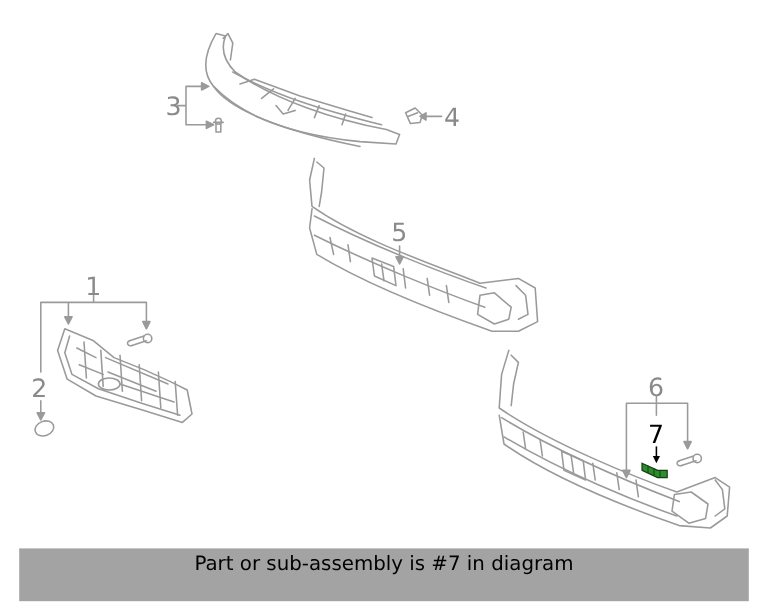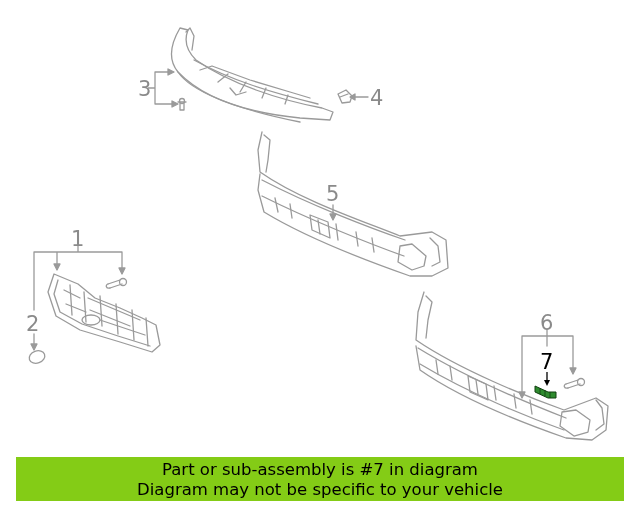--- a/index.html
+++ b/index.html
@@ -1,20 +1,20 @@
 <!DOCTYPE html>
 <html><head>
 <meta charset="utf-8">
 <style>
   html, body { margin:0; padding:0; background:#ffffff; }
   body { width:640px; height:512px; position:relative; overflow:hidden; font-family:"DejaVu Sans", sans-serif; }
   #diagram { position:absolute; left:0; top:0; width:640px; height:450px; }
   .callout { font-family:"DejaVu Sans", sans-serif; font-size:21px; fill:#8a8a8a; }
   .callout-hl { font-family:"DejaVu Sans", sans-serif; font-size:21px; fill:#000000; }
-  .banner { position:absolute; left:16px; top:457px; width:608px; height:44px; background:#84cc16;
+  .banner { position:absolute; left:16px; top:457px; width:608px; height:44px; background:#a3a3a3;
             color:#000000; text-align:center; font-size:16.5px; line-height:20px; padding-top:3px; box-sizing:border-box; }
   .banner div { white-space:nowrap; }
 </style>
 </head>
 <body>
 
 <svg id="diagram" viewBox="0 0 640 450" xmlns="http://www.w3.org/2000/svg">
   <g fill="none" stroke="#9a9a9a" stroke-width="1.3" stroke-linejoin="round" stroke-linecap="round">
 
     <g>
@@ -108,14 +108,13 @@
   <text class="callout" x="26" y="331">2</text>
   <text class="callout" x="138" y="96">3</text>
   <text class="callout" x="370" y="105">4</text>
   <text class="callout" x="326" y="201">5</text>
   <text class="callout" x="540" y="330">6</text>
   <text class="callout-hl" x="540" y="369">7</text>
 </svg>
 
 <div class="banner">
   <div>Part or sub-assembly is #7 in diagram</div>
-  <div>Diagram may not be specific to your vehicle</div>
 </div>
 
 </body></html>

